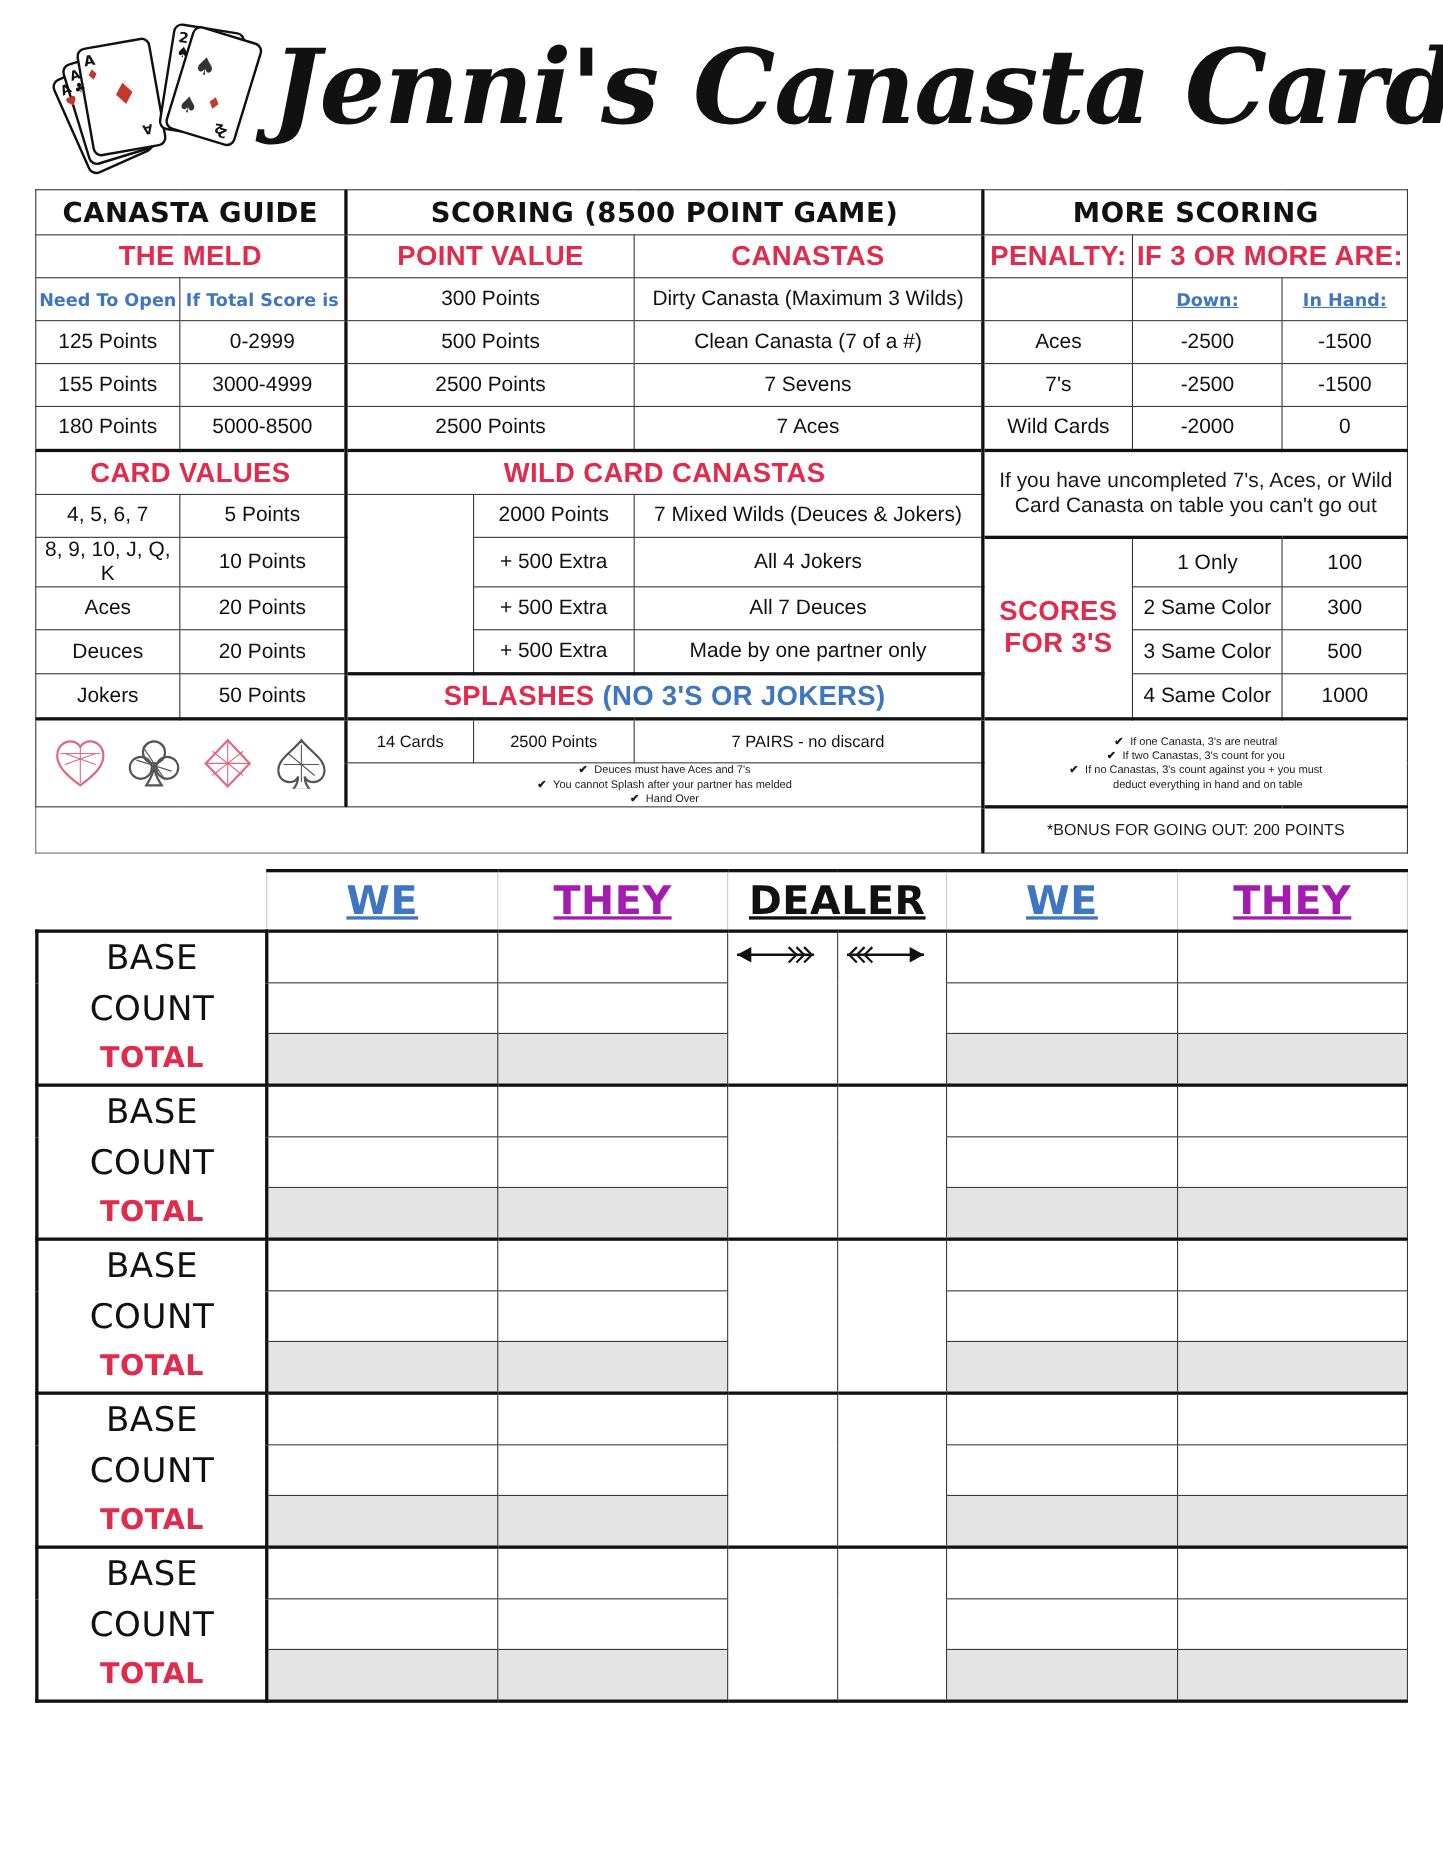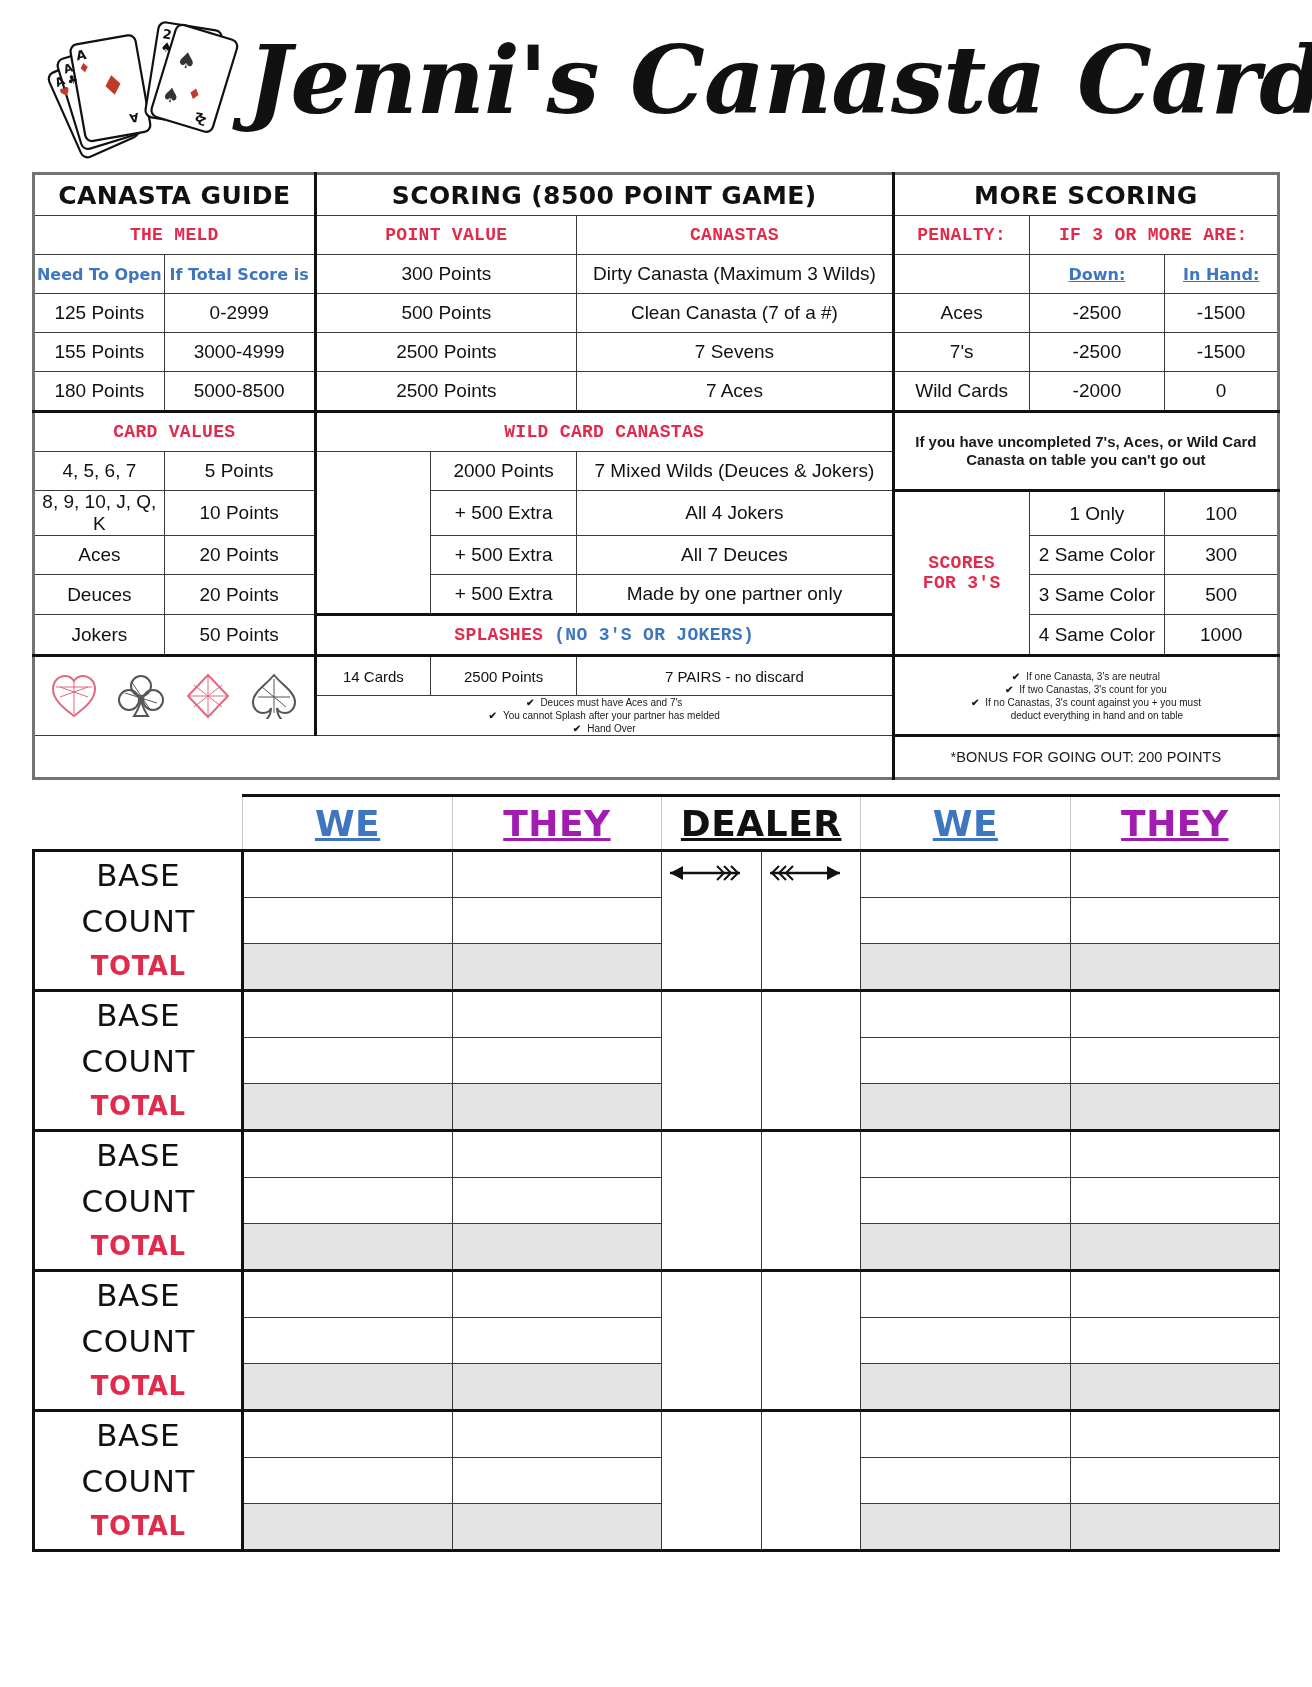--- a/index.html
+++ b/index.html
@@ -9,31 +9,31 @@
 
   
   .header{position:relative;height:172px;display:flex;align-items:center;}
   .cards-art{width:215px;height:165px;flex:0 0 215px;position:relative;}
   .title{flex:1;font-family:"DejaVu Serif",serif;font-style:italic;font-weight:700;
          font-size:94px;line-height:1;letter-spacing:-1px;color:#111;
          transform:translateY(-6px);white-space:nowrap;}
 
   
   table{border-collapse:collapse;}
-  .guide{width:1248px;table-layout:fixed;border:3px solid #737373;}
+  .guide{width:1248px;table-layout:fixed;border:1px solid #737373;}
   .guide td{border:1px solid #3a3a3a;padding:0;vertical-align:middle;text-align:center;}
   .hdr{font-family:"DejaVu Sans",sans-serif;font-weight:700;font-size:25px;letter-spacing:.4px;
        color:#111;height:40px;text-transform:uppercase;}
-  .sub{font-family:Liberation Mono, monospace;font-weight:700;font-size:18px;letter-spacing:.3px;
+  .sub{font-family:Liberation Sans, sans-serif;font-weight:700;font-size:25px;letter-spacing:.3px;
        color:#e12b4d;height:38px;text-transform:uppercase;}
   .colh{font-family:"DejaVu Sans",sans-serif;font-weight:700;font-size:16px;color:#3e76bf;height:33px;}
   .colh u{text-decoration:underline;margin-top:12px;}
   .cell{font-size:19px;height:38px;color:#111;}
   .cell.small{font-size:15px;}
-  .note{font-size:15px;line-height:1.18;padding:5px 8px;text-align:center;font-weight:bold;}
+  .note{font-size:19px;line-height:1.18;padding:5px 8px;text-align:center;}
   .thk-l{border-left:3px solid #111 !important;}
   .thk-t{border-top:3px solid #111 !important;}
   .thk-b{border-bottom:3px solid #111 !important;}
   .nob{border:0 !important;}
   .checklist{text-align:left;font-size:10px;line-height:1.30;padding:4px 6px 4px 10px;}
   .checklist div{white-space:nowrap;}
   .checklist .ck{font-weight:700;margin-right:6px;}
   .checklist .ind{padding-left:22px;}
   .bonus{font-size:14.5px;letter-spacing:.1px;height:40px;}
   .suits{height:62px;}

